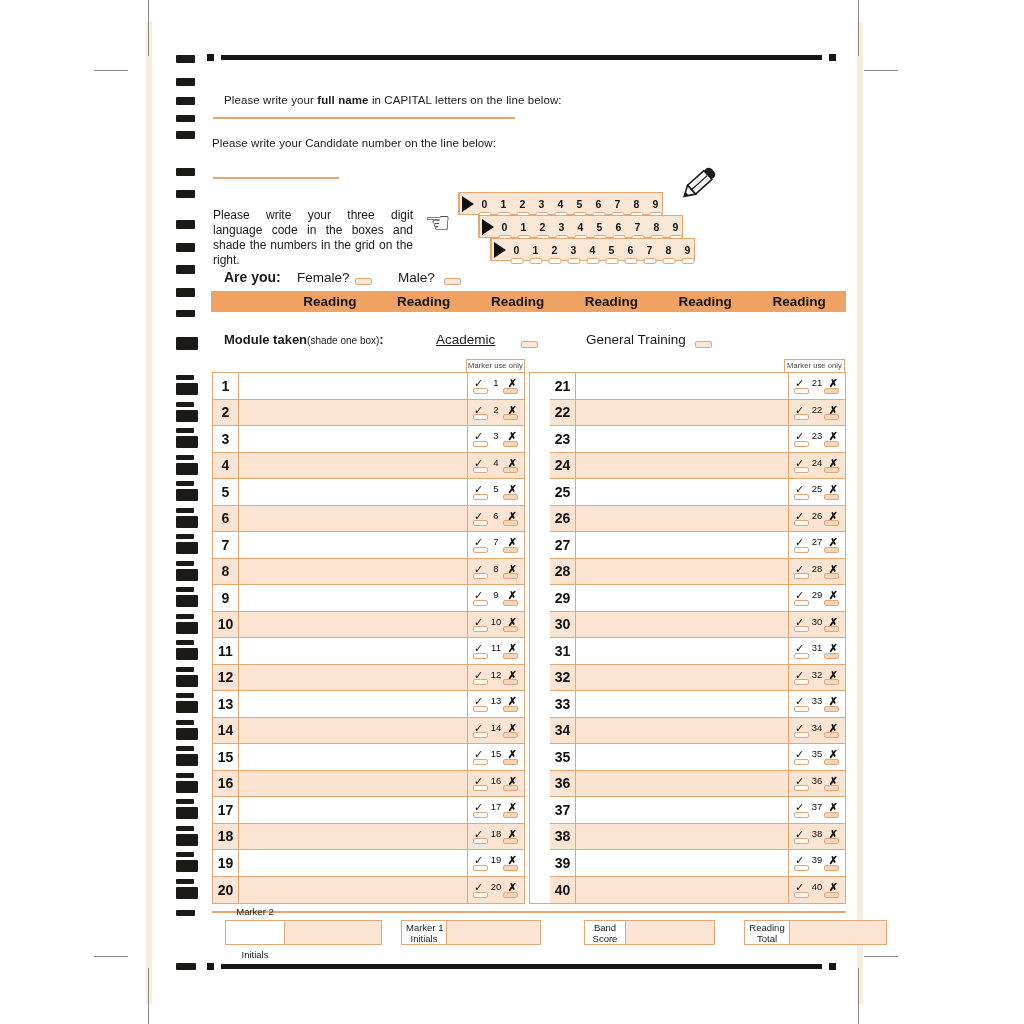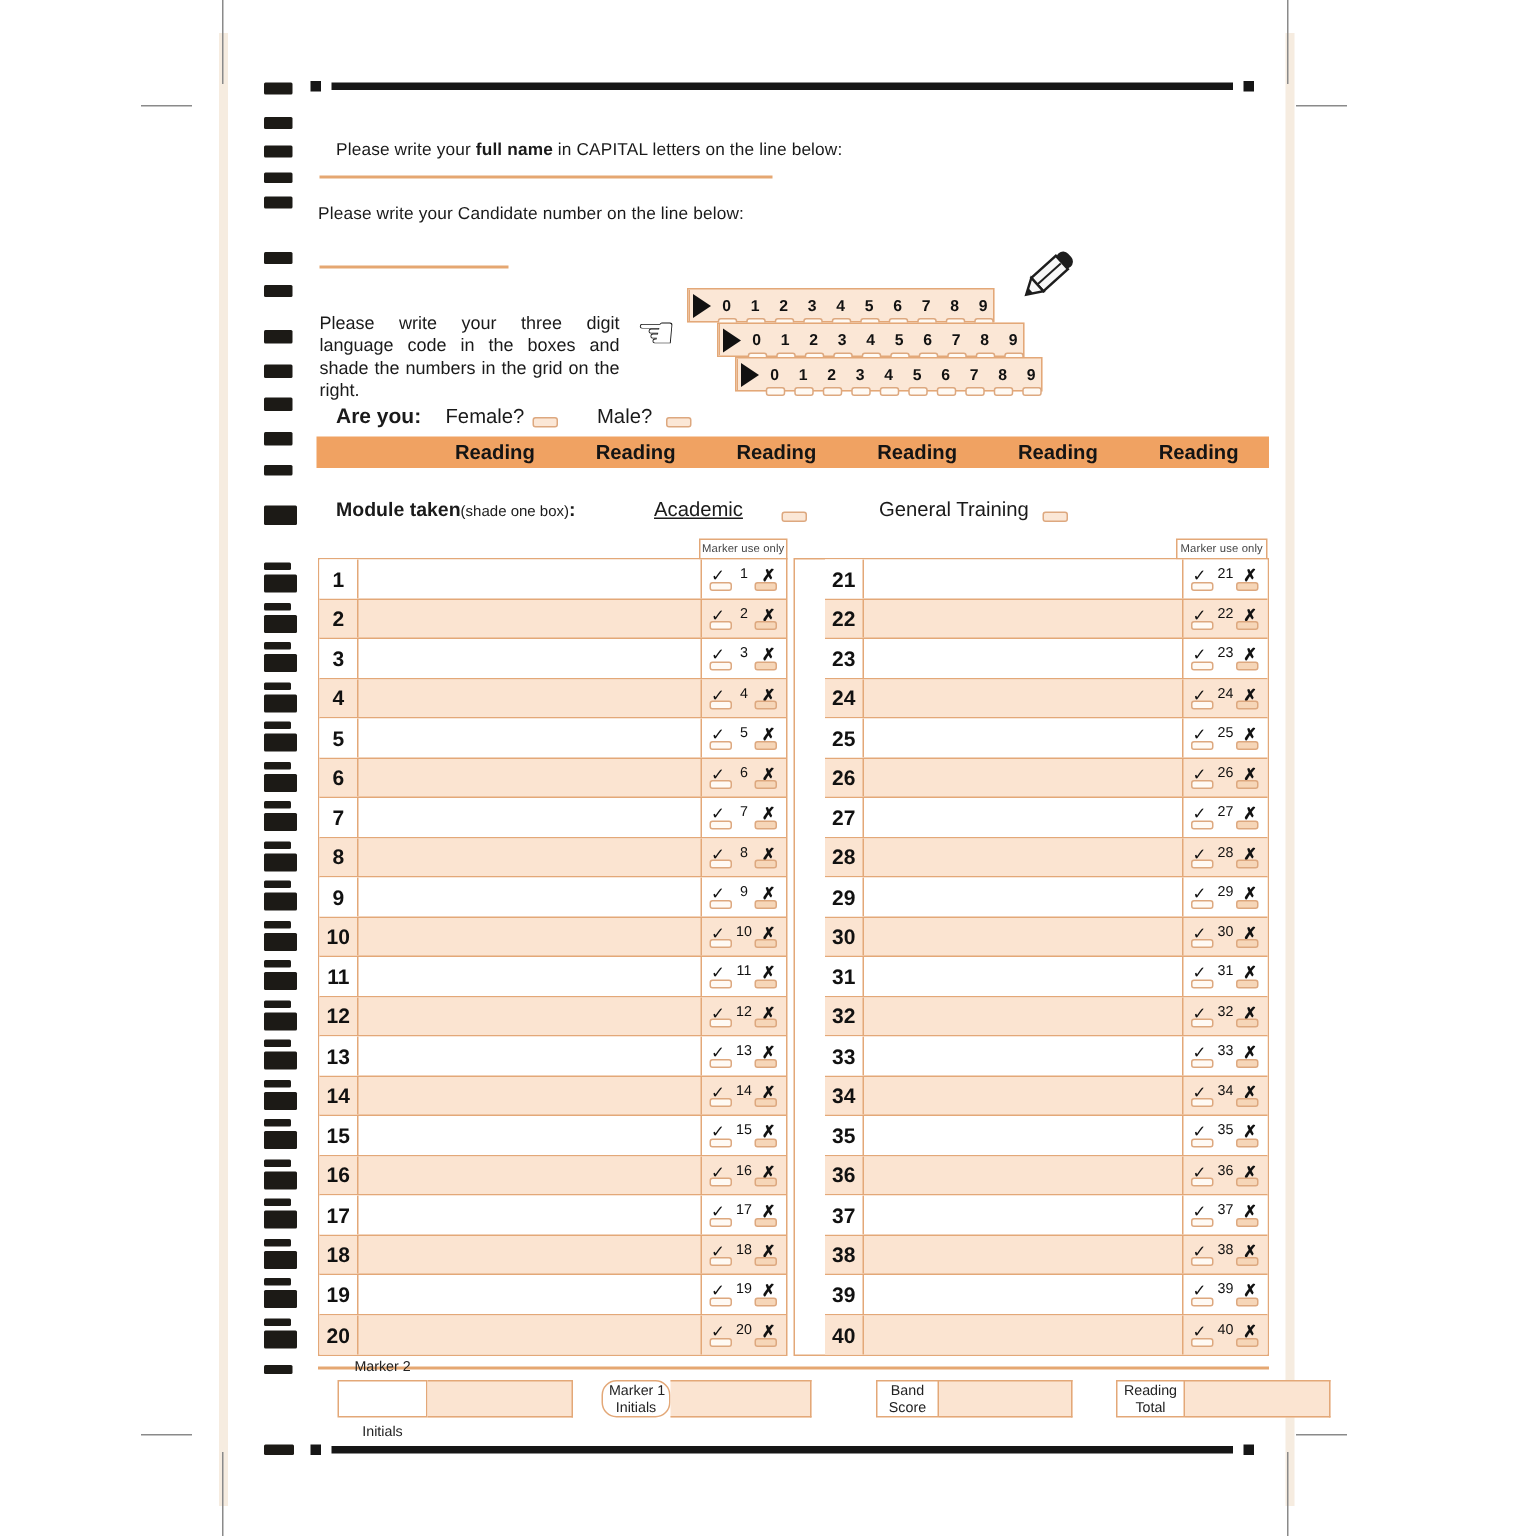--- a/index.html
+++ b/index.html
@@ -922,21 +922,21 @@
   <div class="foot-line" style="left:212px; top:911px; width:634px;"></div>
   <div id="footer-boxes">
       <div class="fbox" style="left: 225px; top: 920px;">
         <div class="cap" style="width: 60px; gap: 32px;">
           <span>Marker 2</span>
           <span>Initials</span>
         </div>
         <div class="blank" style="width: 97px;"></div>
       </div>
       <div class="fbox" style="left: 401px; top: 920px;">
-        <div class="cap" style="width: 46px; border-radius: 10px;">
+        <div class="cap" style="width: 46px;">
           <span>Marker 1</span>
           <span>Initials</span>
         </div>
         <div class="blank" style="width: 94px;"></div>
       </div>
       <div class="fbox" style="left: 584px; top: 920px;">
         <div class="cap" style="width: 42px;">
           <span>Band</span>
           <span>Score</span>
         </div>

